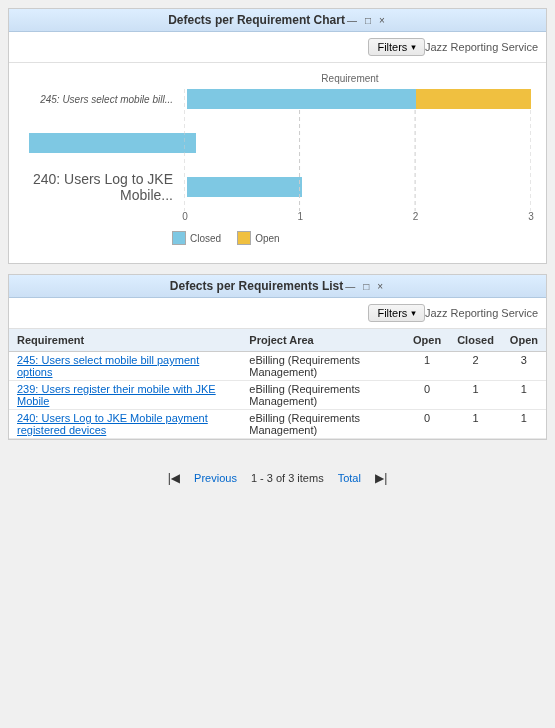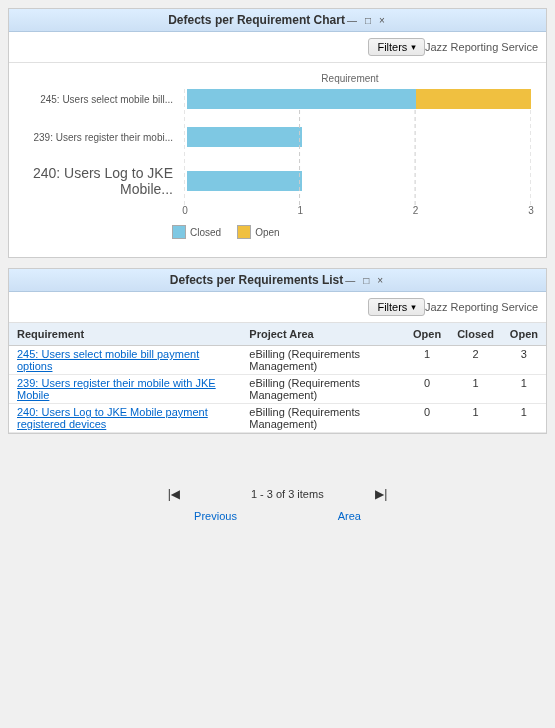--- a/index.html
+++ b/index.html
@@ -192,21 +192,20 @@
       padding: 10px;
       gap: 10px;
       margin-top: 20px;
       font-size: 11px;
     }
 
     .page-btn {
       color: #0066cc;
       cursor: pointer;
       padding: 2px 4px;
-      margin-top: 44px;
     }
 
     .page-nav-icon {
       color: #333;
       font-size: 12px;
       cursor: pointer;
     }
 
     .page-info {
       color: #333;
@@ -234,30 +233,29 @@
     <div style="position:relative; margin-left:10px;">
 
       <svg style="position:absolute; left:155px; top:0; width:calc(100% - 155px); height:100%; pointer-events:none;">
 
         <line x1="0%" y1="0" x2="0%" y2="100%" stroke="#ccc" stroke-width="1" stroke-dasharray="4,3"></line>
         <line x1="33.3%" y1="0" x2="33.3%" y2="100%" stroke="#ccc" stroke-width="1" stroke-dasharray="4,3"></line>
         <line x1="66.6%" y1="0" x2="66.6%" y2="100%" stroke="#ccc" stroke-width="1" stroke-dasharray="4,3"></line>
         <line x1="100%" y1="0" x2="100%" y2="100%" stroke="#ccc" stroke-width="1" stroke-dasharray="4,3"></line>
       </svg>
 
-      <div class="chart-row" style="margin-bottom:18px; margin-top:5px;">
+      <div class="chart-row" style="margin-bottom:24px; margin-top:5px;font-style:italic;">
         <div class="chart-label" style="width:150px; text-align:right; padding-right:6px; font-size:10px; color:#555;">245: Users select mobile bill...</div>
         <div style="flex:1; display:flex; height:20px; position:relative;">
           <div class="bar-closed" style="width:calc(66.6%); background:#7ec8e3; height:20px;"></div>
           <div class="bar-open" style="width:calc(33.3%); background:#f0c040; height:20px;"></div>
         </div>
       </div>
 
       <div class="chart-row" style="margin-bottom:18px;">
-        <div class="chart-label" style="width:150px; text-align:right; padding-right:6px; font-size:10px; color:#555;">239: Users register their mobi...</div>
         <div style="flex:1; display:flex; height:20px;">
           <div class="bar-closed" style="width:calc(33.3%); background:#7ec8e3; height:20px;"></div>
         </div>
       </div>
 
       <div class="chart-row" style="margin-bottom:8px;">
         <div class="chart-label" style="width:150px; text-align:right; padding-right:6px; font-size:14px; color:#555;">240: Users Log to JKE Mobile...</div>
         <div style="flex:1; display:flex; height:20px;">
           <div class="bar-closed" style="width:calc(33.3%); background:#7ec8e3; height:20px;"></div>
         </div>
@@ -342,15 +340,15 @@
         </tr>
       </tbody>
     </table>
   </div>
 </div>
 
 <div class="pagination-bar">
   <span class="page-nav-icon">|◀</span>
   <span class="page-btn">Previous</span>
   <span class="page-info">1 - 3 of 3 items</span>
-  <span class="page-btn">Area</span>
+  <span class="page-btn">Total</span>
   <span class="page-nav-icon">▶|</span>
 </div>
 
 </body></html>

